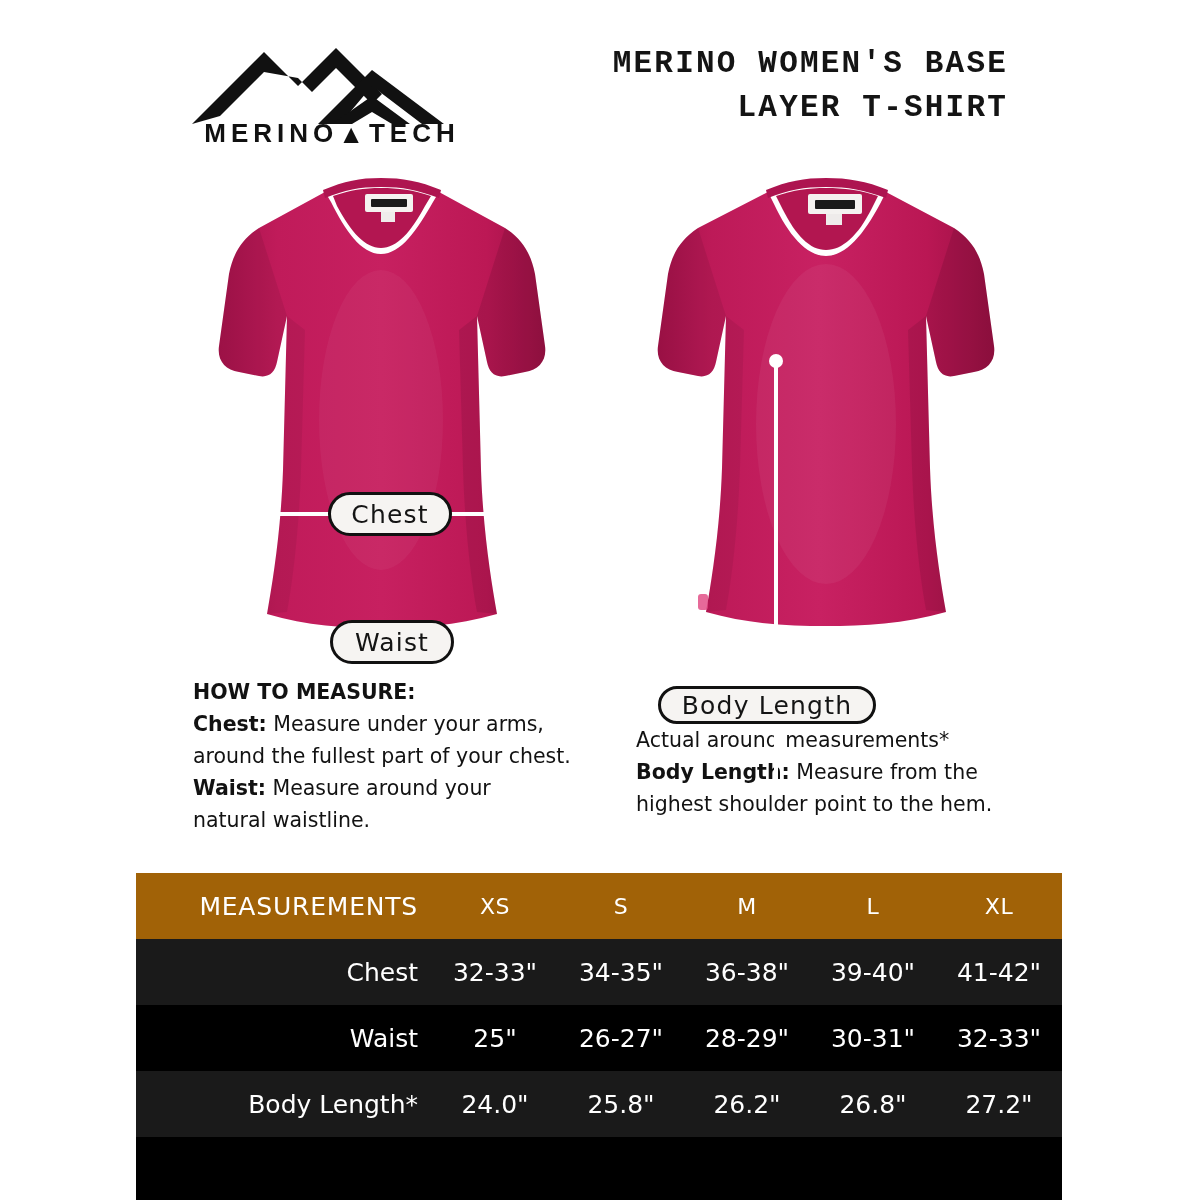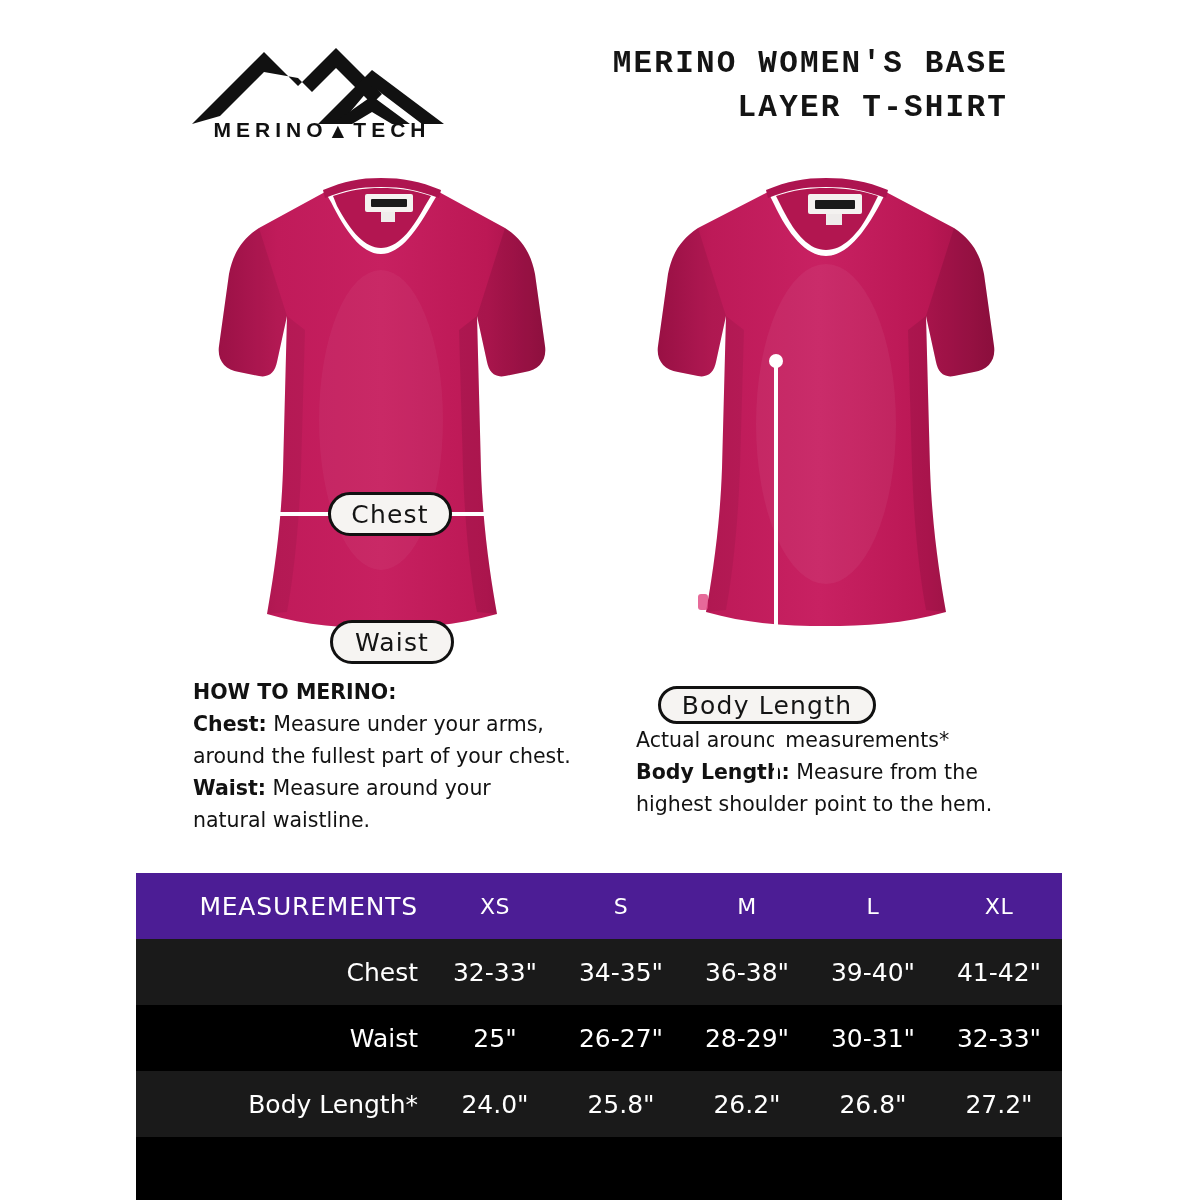--- a/index.html
+++ b/index.html
@@ -26,25 +26,25 @@
   .brand-logo {
     position: absolute;
     left: 186px;
     top: 26px;
     width: 280px;
     height: 126px;
   }
   .brand-logo svg { display: block; }
   .brand-wordmark {
     position: absolute;
-    left: 186px;
+    left: 196px;
     top: 118px;
     width: 272px;
     text-align: center;
-    font-size: 21px;
+    font-size: 26px;
     font-weight: 700;
     letter-spacing: 5.0px;
     color: #111111;
     white-space: nowrap;
   }
   .wordmark-dot {
     display: inline-block;
     position: relative;
     top: 1px;
   }
@@ -167,21 +167,21 @@
     height: 327px;
     background: #000000;
     overflow: hidden;
   }
   .trow {
     display: flex;
     align-items: center;
     width: 100%;
     box-sizing: border-box;
   }
-  .trow-header { height: 66px; background: #4c1d95; }
+  .trow-header { height: 66px; background: #a16207; }
   .trow-odd    { height: 66px; background: #000000; }
   .trow-even   { height: 66px; background: #1a1a1a; }
   .trow-blank  { height: 63px; background: #000000; }
 
   .cell {
     font-family: "DejaVu Sans", sans-serif;
     color: #ffffff;
     text-align: center;
     font-size: 23px;
     font-weight: 400;
@@ -376,21 +376,21 @@
     <span>Waist</span>
   </div>
   <div class="callout callout-bodylength">
     <span>Body Length</span>
   </div>
 </div>
 
 <div class="instructions">
 
   <div class="instr-col instr-left">
-    <div class="instr-line instr-head">HOW TO MERINO:</div>
+    <div class="instr-line instr-head">HOW TO MEASURE:</div>
     <div class="instr-line"><span class="instr-lead">Chest:</span><span> Measure under your arms,</span></div>
     <div class="instr-line">around the fullest part of your chest.</div>
     <div class="instr-line"><span class="instr-lead">Waist:</span><span> Measure around your</span></div>
     <div class="instr-line">natural waistline.</div>
   </div>
 
   <div class="instr-col instr-right">
     <div class="instr-line">Actual around measurements*</div>
     <div class="instr-line"><span class="instr-lead">Body Length:</span><span> Measure from the</span></div>
     <div class="instr-line">highest shoulder point to the hem.</div>

